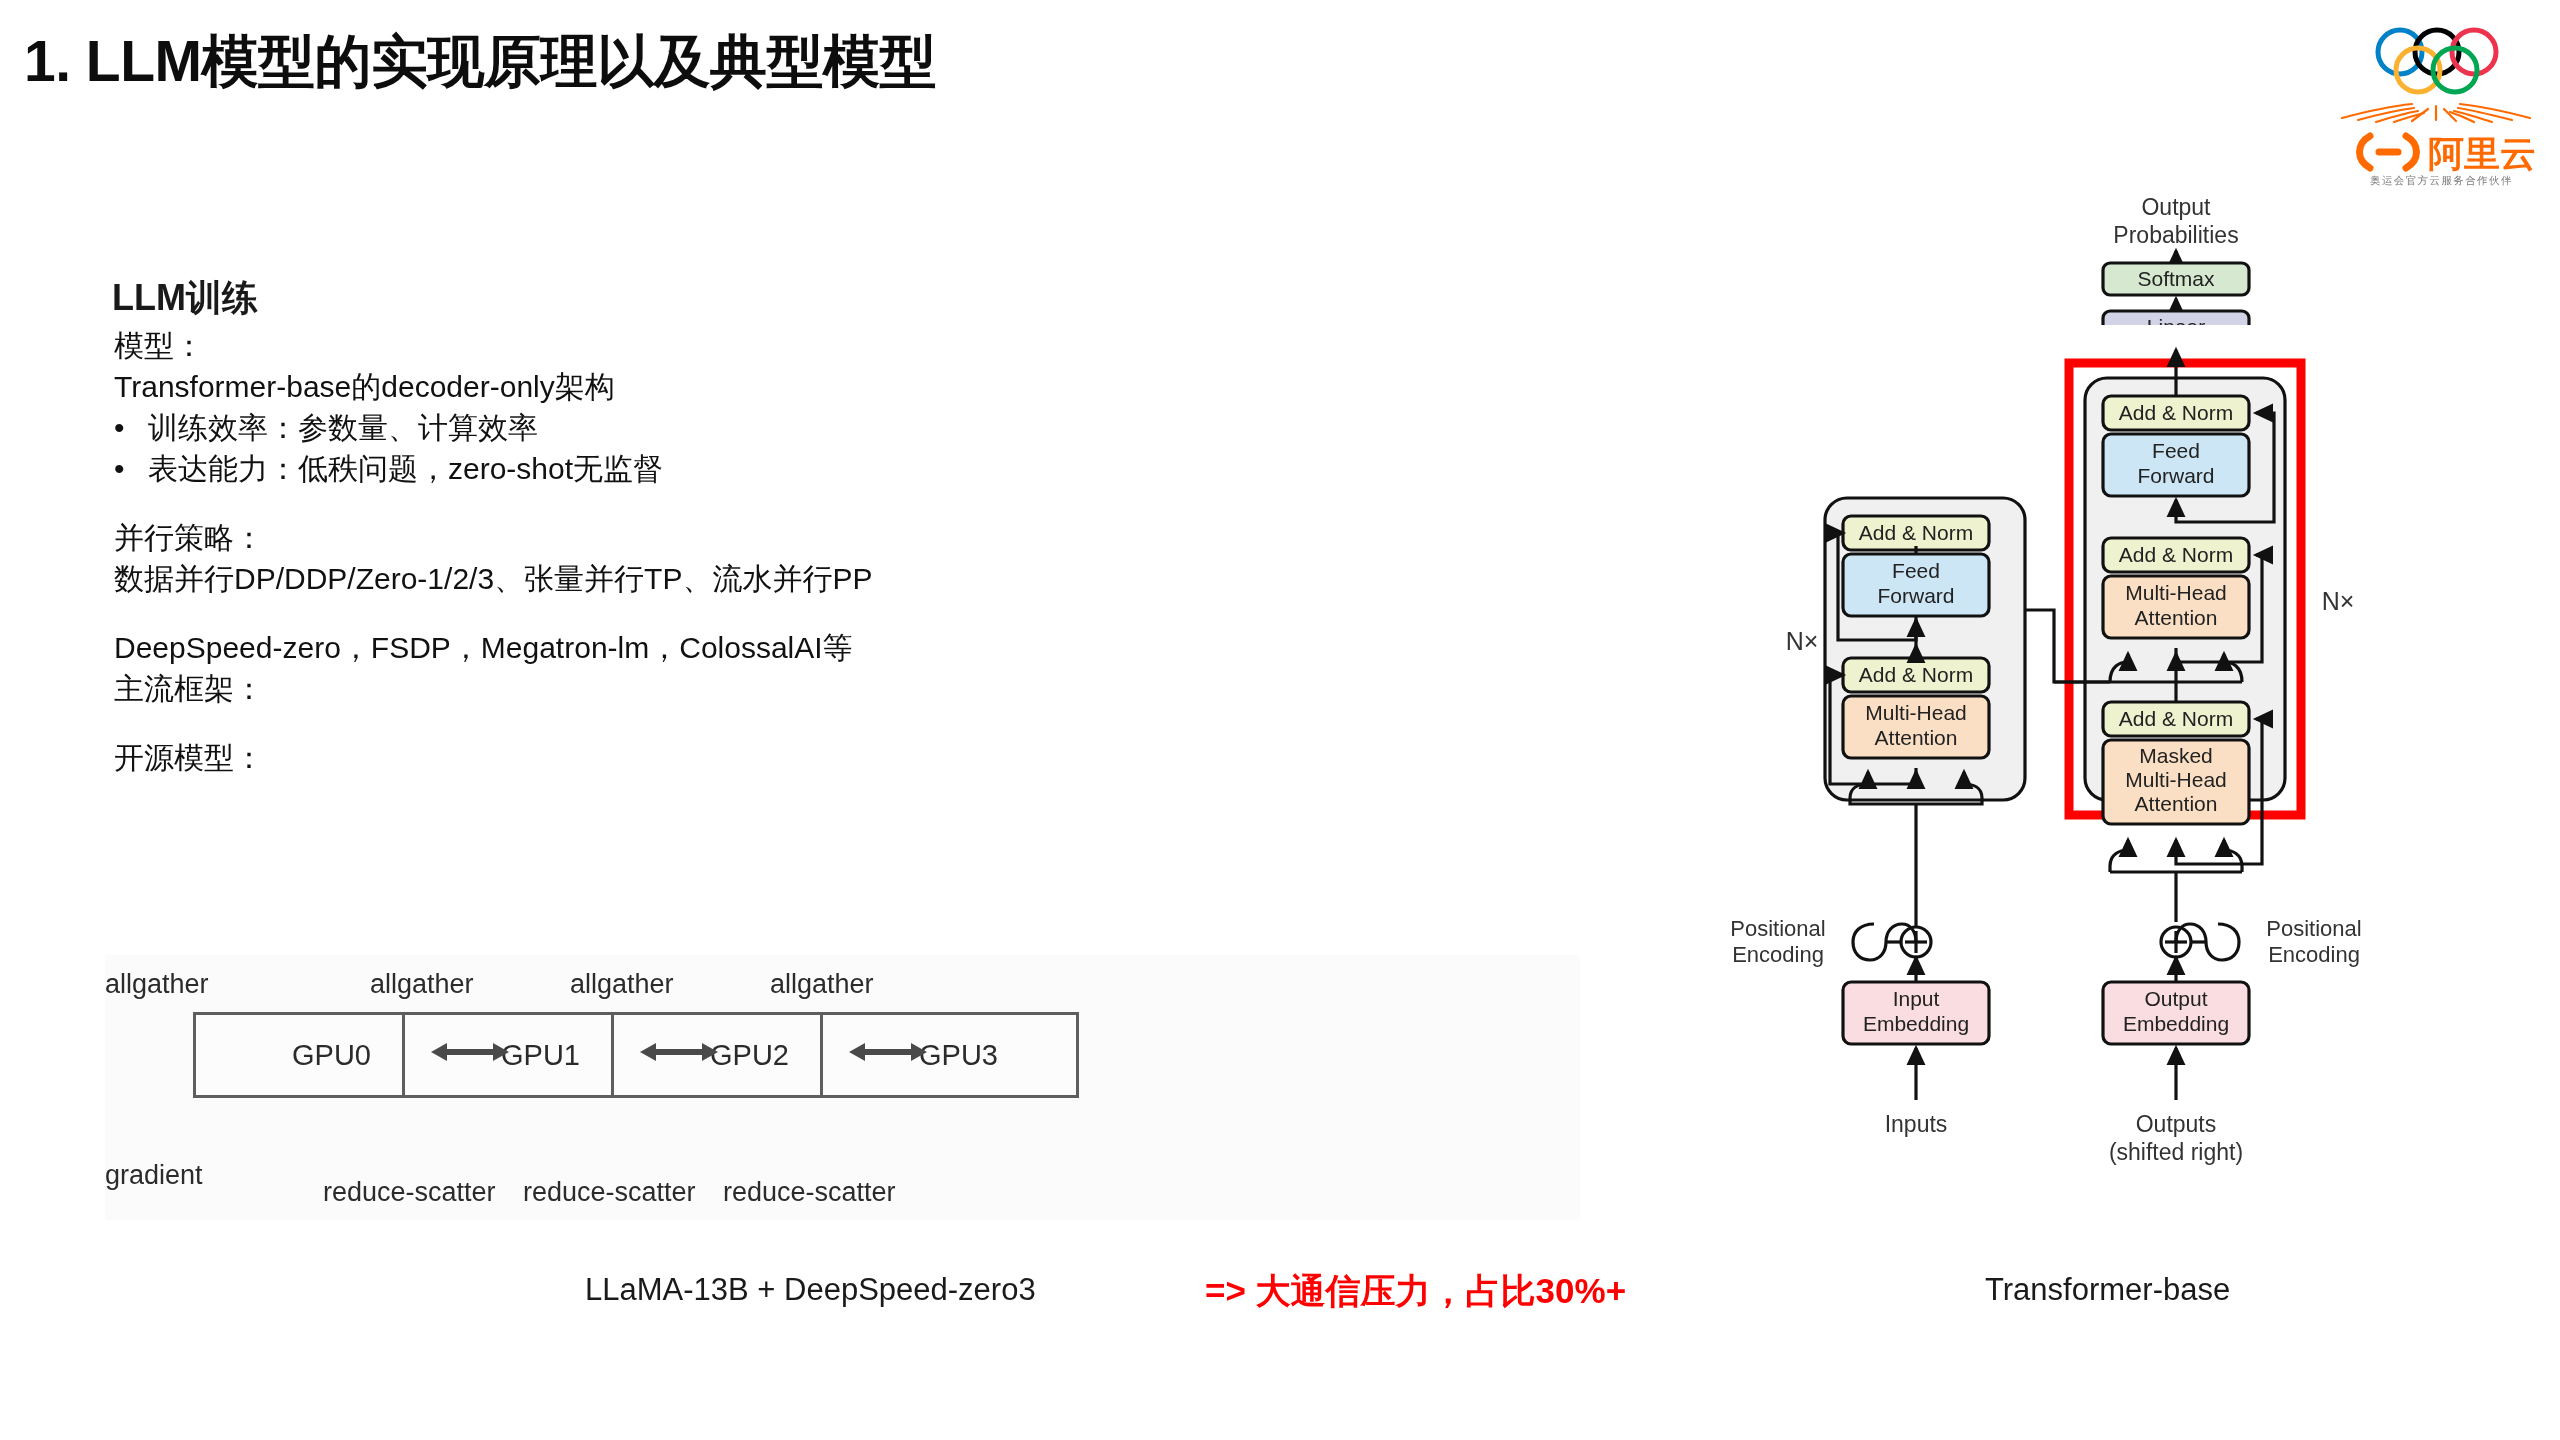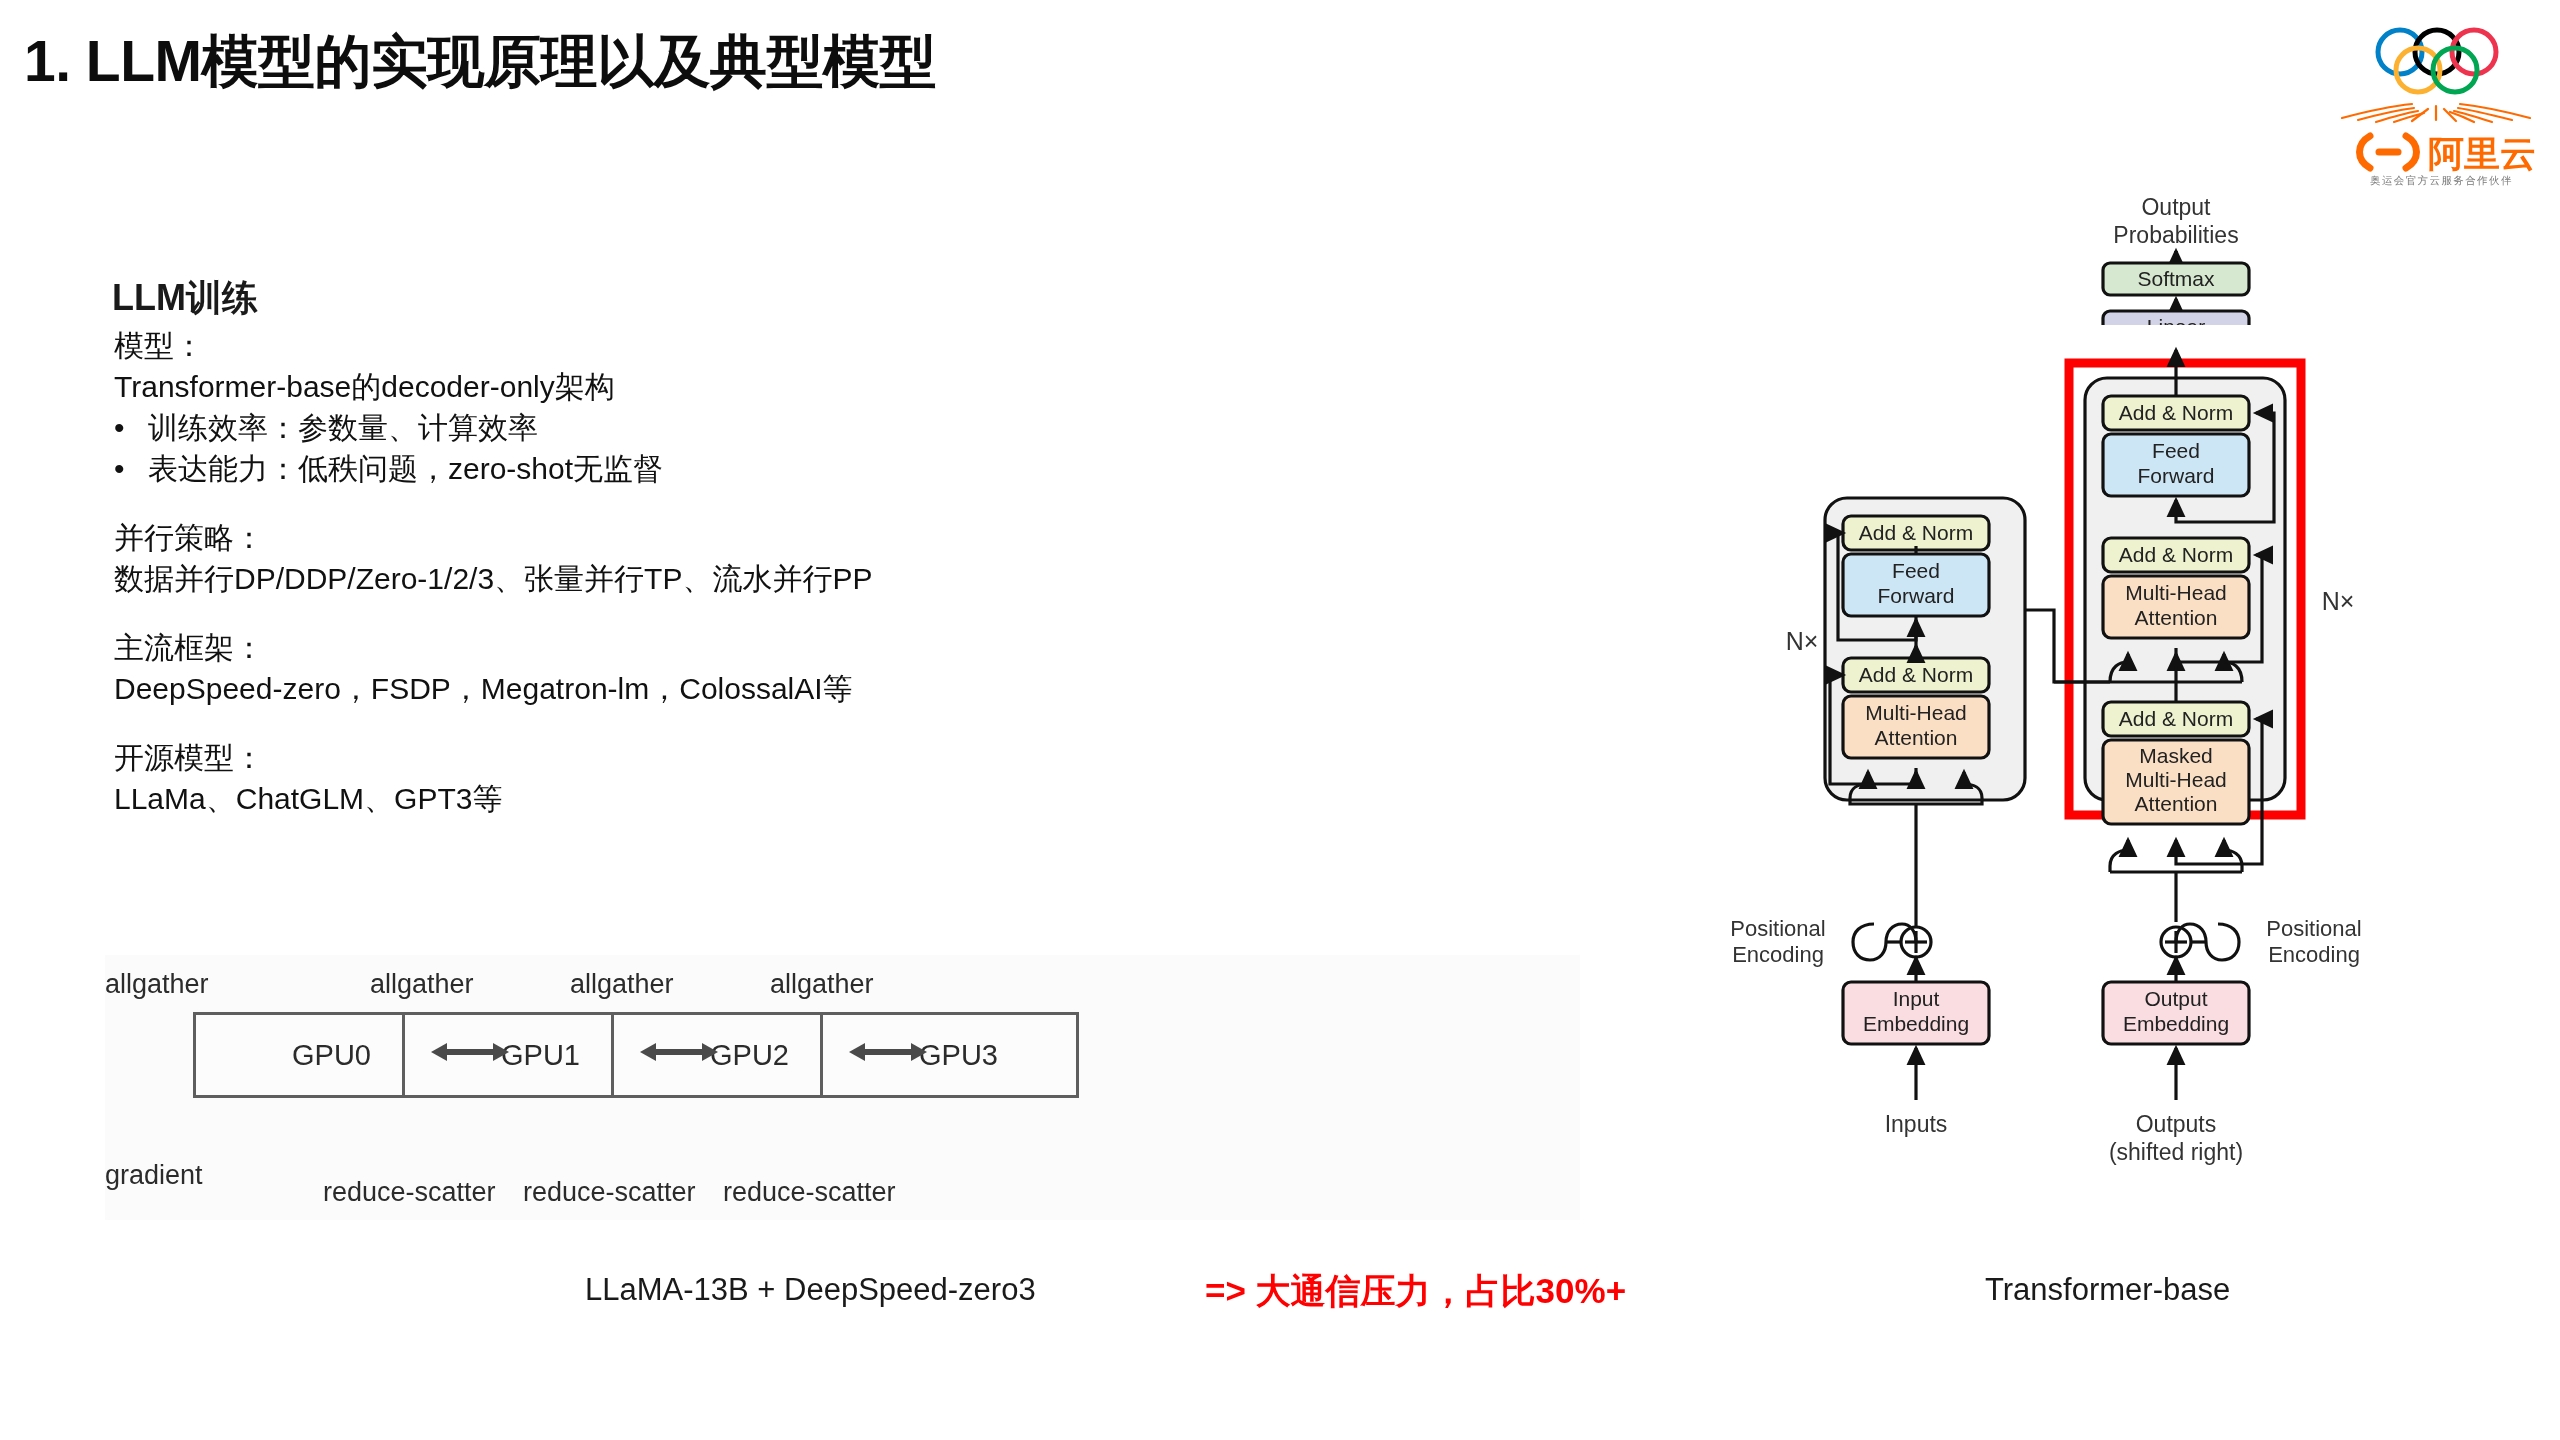--- a/index.html
+++ b/index.html
@@ -129,27 +129,26 @@
       <span>表达能力：低秩问题，zero-shot无监督</span>
     </div>
   </div>
 
   <div class="blk">
     <div>并行策略：</div>
     <div>数据并行DP/DDP/Zero-1/2/3、张量并行TP、流水并行PP</div>
   </div>
 
   <div class="blk">
+    <div>DeepSpeed-zero，FSDP，Megatron-lm，ColossalAI等</div>
     <div>主流框架：</div>
-    <div>DeepSpeed-zero，FSDP，Megatron-lm，ColossalAI等</div>
   </div>
 
   <div class="blk">
     <div>开源模型：</div>
-    <div>LLaMa、ChatGLM、GPT3等</div>
   </div>
 
 </div>
 
 <div id="gpu-diagram">
 
   <div class="lbl" style="left:0px;top:14px;">allgather</div>
   <div class="lbl" style="left:0px;top:205px;">gradient</div>
 
   <div class="lbl" style="left:265px;top:14px;">allgather</div>

